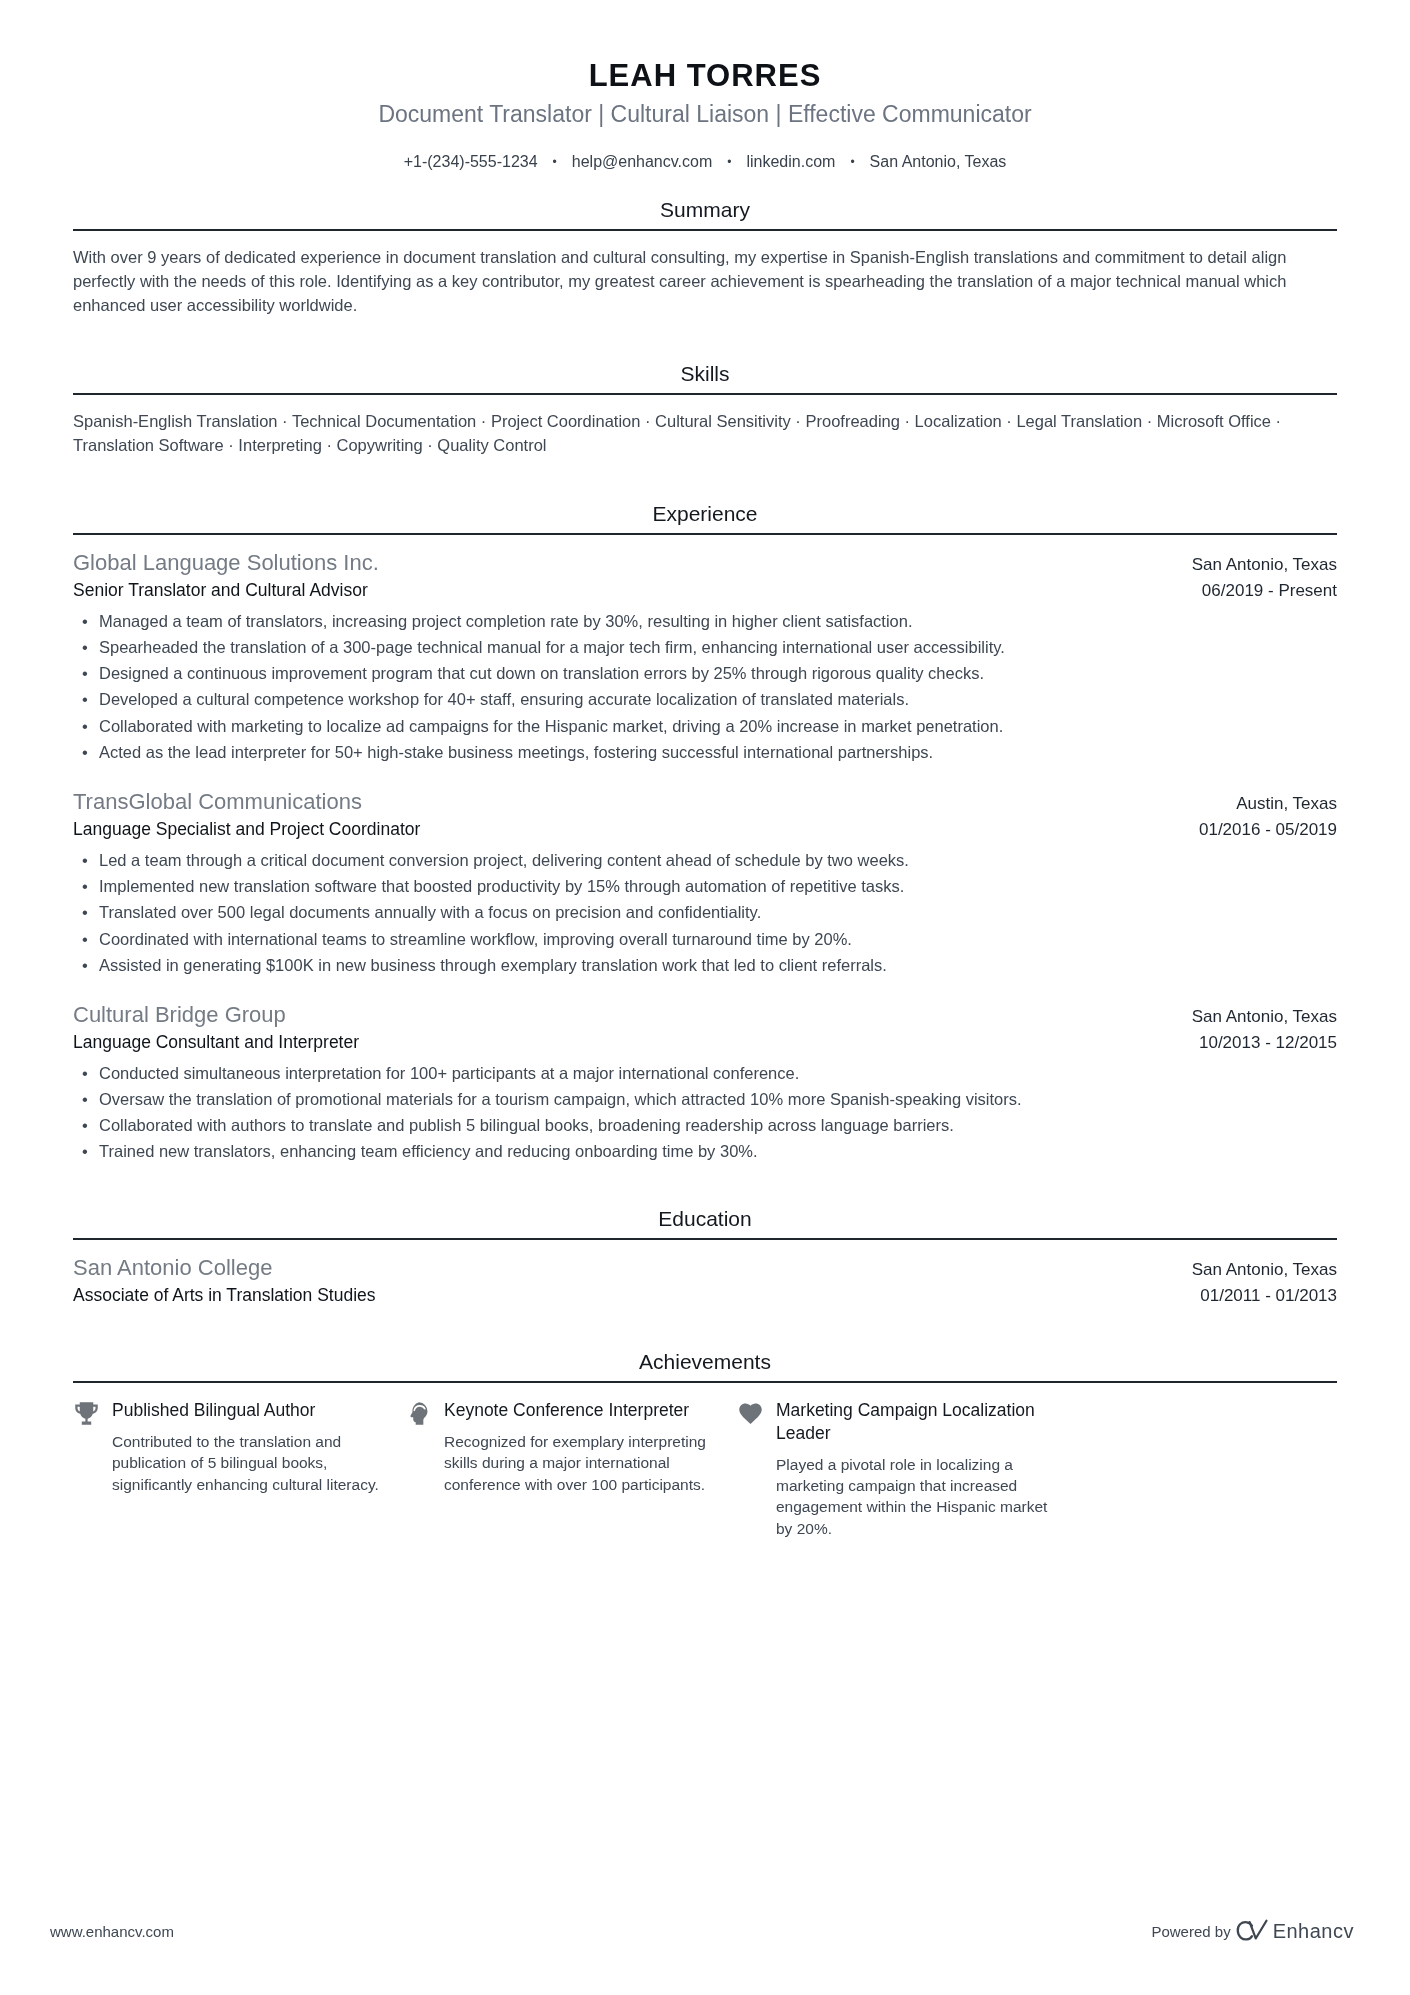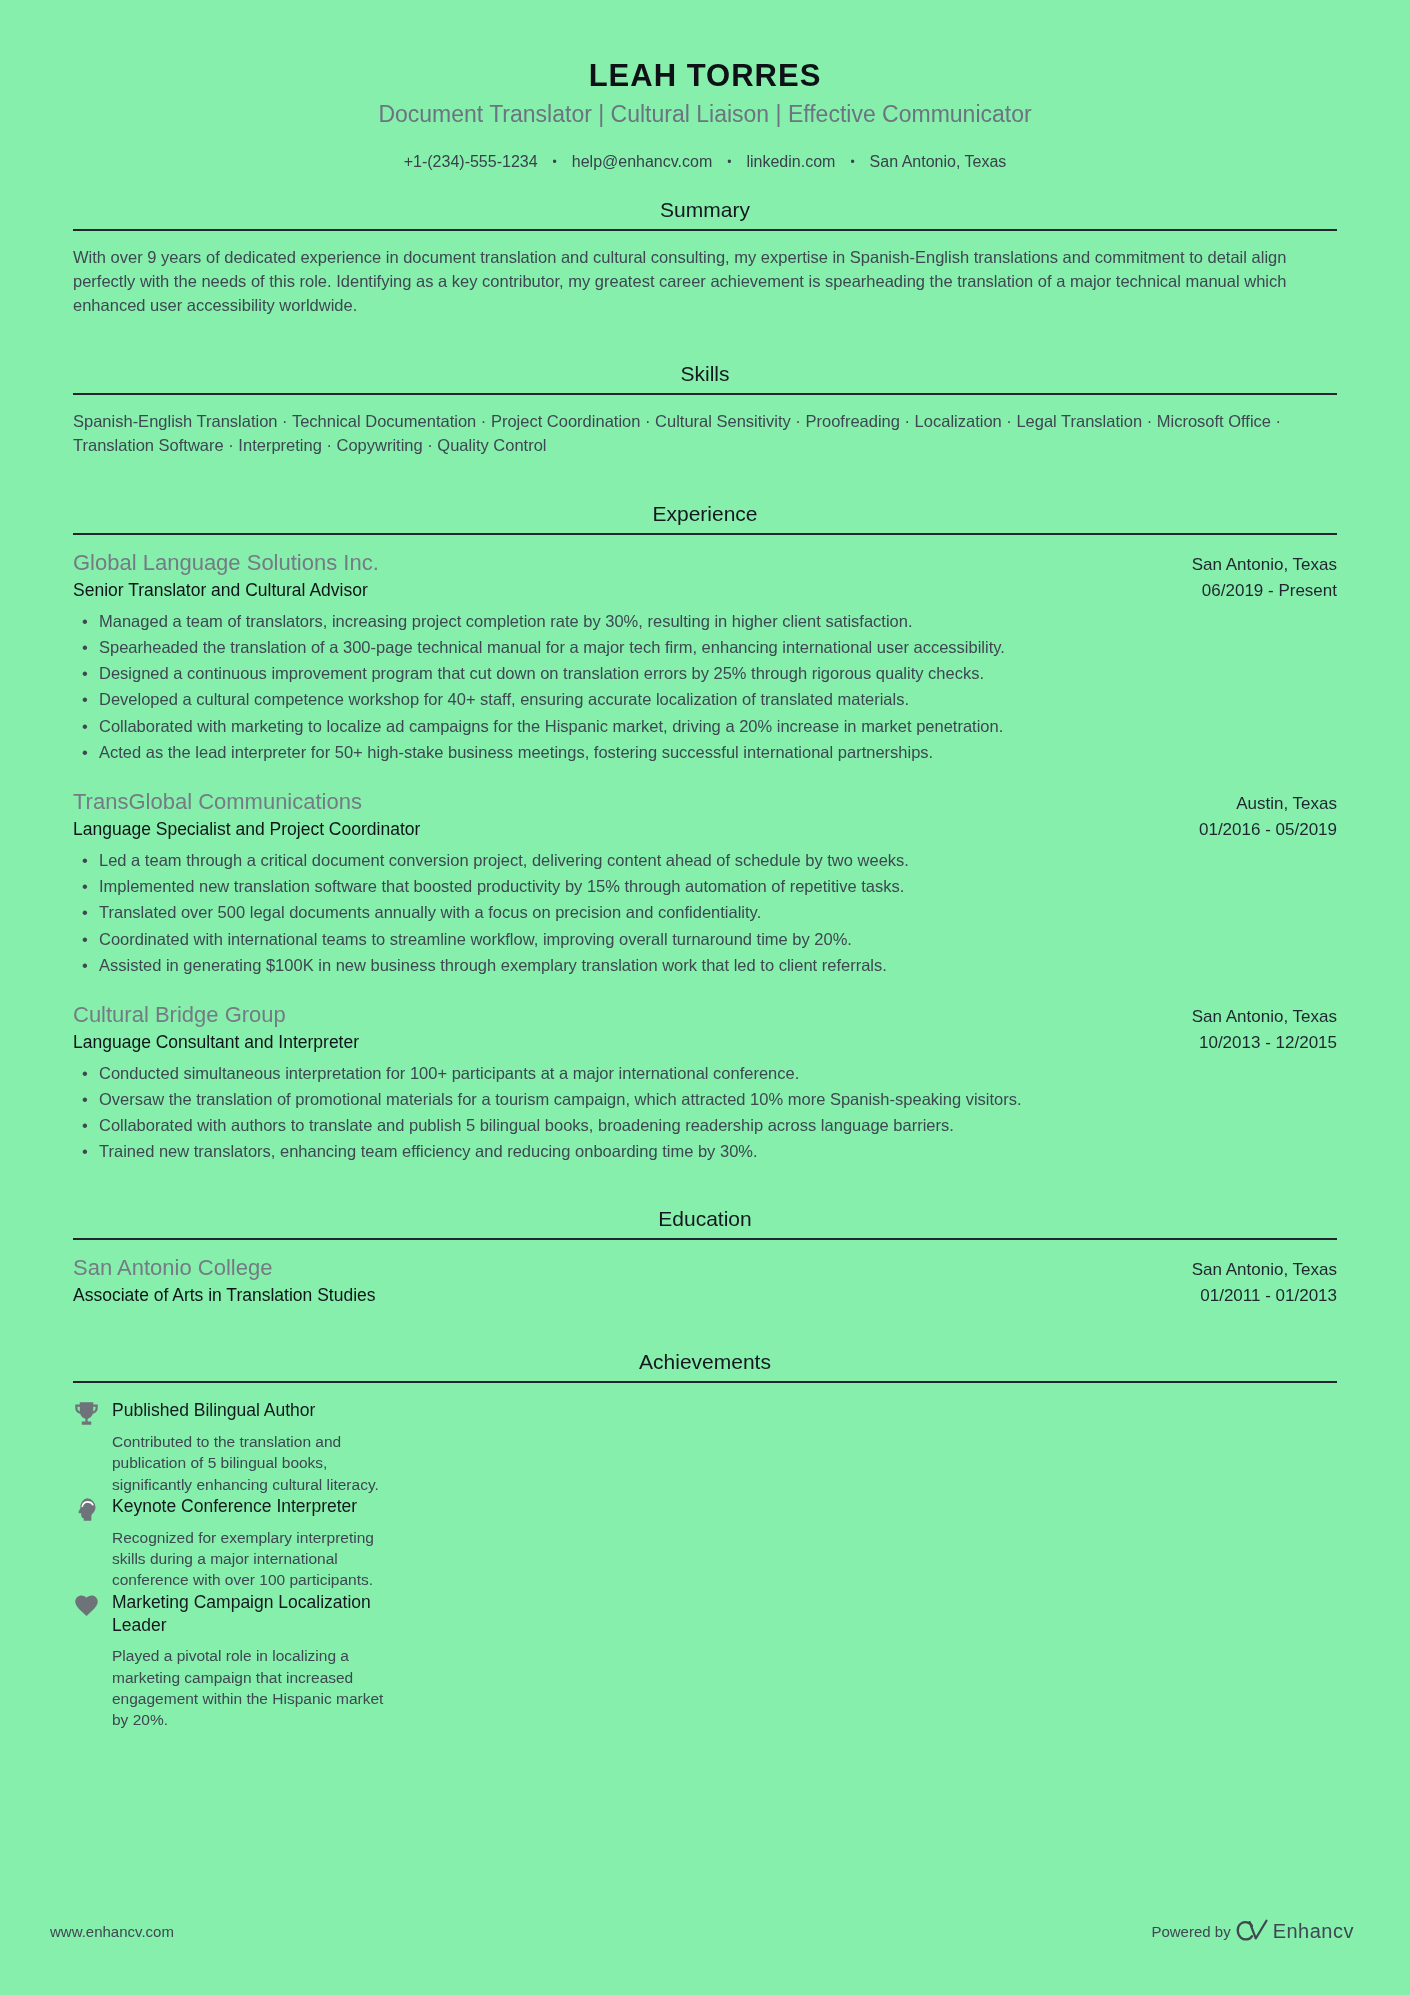--- a/index.html
+++ b/index.html
@@ -1,18 +1,18 @@
 <!DOCTYPE html>
 <html><head>
 <meta charset="utf-8">
 <style>
   * { box-sizing: border-box; }
   html, body { margin: 0; padding: 0; background: #e8e8e8; }
   .page {
-    width: 1410px; height: 1995px; margin: 0 auto; background: #86efac;
+    width: 1410px; height: 1995px; margin: 0 auto; background: #ffffff;
     position: relative; padding: 58px 73px 8px;
     font-family: "Liberation Sans", sans-serif; color: #14181f;
   }
   
   .hd-name { margin: 0; text-align: center; font-size: 31px; font-weight: 700;
              letter-spacing: 1px; color: #0e1116; }
   .hd-sub  { text-align: center; font-size: 23px; color: #6b7480; margin-top: 7px; }
   .hd-contact { margin-top: 25px; display: flex; justify-content: center;
                 align-items: center; gap: 15px; font-size: 16px; color: #39424c; }
   .hd-contact .sep { font-size: 12px; color: #39424c; }
@@ -32,21 +32,21 @@
   .role-row { margin-top: 4px; }
   .role  { font-size: 17.5px; color: #0f141a; }
   .dates { font-size: 17px; color: #1f2630; }
   ul.bullets { margin: 10px 0 0; padding: 0 0 0 26px; list-style: none; }
   ul.bullets li { position: relative; font-size: 16.5px; line-height: 1.32;
                   margin-top: 4.5px; color: #3e4752; }
   ul.bullets li::before { content: "•"; position: absolute; left: -17px; color: #3e4752; }
   
   .edu { margin-top: 15px; }
   
-  .ach-row { margin-top: 16px; display: flex; flex-direction: column; }
+  .ach-row { margin-top: 16px; display: flex; }
   .ach { width: 332px; display: flex; gap: 12px; align-items: flex-start; }
   .ach-icon { flex: 0 0 27px; height: 27px; margin-top: 1px; }
   .ach-icon svg { width: 27px; height: 27px; display: block; }
   .ach-title { font-size: 17.5px; font-weight: 500; color: #14181f; line-height: 1.3; }
   .ach-desc { margin: 9px 0 0; font-size: 15.5px; line-height: 1.38;
               color: #3e4752; padding-right: 18px; }
   
   .footer { position: absolute; left: 50px; right: 56px; bottom: 50px;
             display: flex; justify-content: space-between; align-items: center; }
   .site { font-size: 15px; color: #3e4752; }

